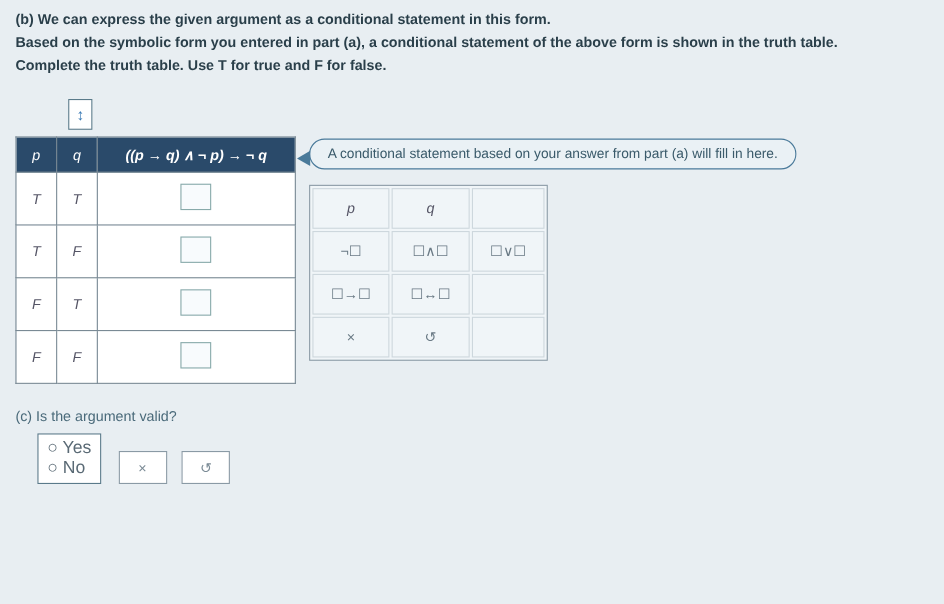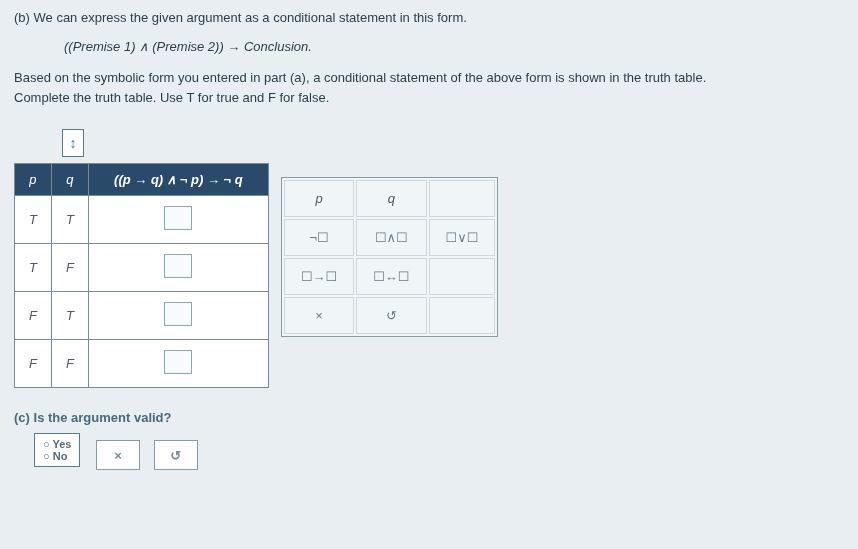--- a/index.html
+++ b/index.html
@@ -5,21 +5,21 @@
     * { box-sizing: border-box; margin: 0; padding: 0; }
     body {
       font-family: Arial, sans-serif;
       background: #e8eef2;
       color: #2a3f4a;
       padding: 8px 14px;
       font-size: 13px;
       width: 858px;
     }
     .part-label { display: inline; }
-    .instructions { margin-bottom: 12px; line-height: 1.6; }
+    .instructions { margin-bottom: 12px; line-height: 1.6; font-weight: bold; }
     .formula { text-align: left; margin: 8px 0 10px 50px; font-style: italic; }
     .sub-instr { margin: 0 0; }
     .hint-icon {
       width: 22px; height: 28px;
       border: 1px solid #5a7a8a;
       background: #fff;
       display: inline-flex; align-items: center; justify-content: center;
       margin: 8px 0 6px 48px;
       font-size: 14px; color: #3a7ab5;
     }
@@ -57,43 +57,42 @@
       margin-top: 14px;
       border: 1px solid #8a9aa5;
       background: #f0f5f8;
     }
     .palette td {
       padding: 10px 16px; text-align: center;
       border: 1px solid #cdd7dd;
       color: #6a7a85; font-size: 13px;
     }
     .palette .hdr { font-style: italic; color: #556; }
-    .part-c { margin-top: 22px; color: #4a6a7a; font-weight: bold; }
+    .part-c { margin-top: 22px; color: #4a6a7a; }
     .radio-box {
       display: inline-block; border: 1.5px solid #5a7a8a;
       background: #fff; padding: 4px 8px; margin: 8px 12px 0 20px;
-      font-size: 11px; color: #5a6a75;
+      font-size: 16px; color: #5a6a75;
     }
     .radio-row label { display: block; }
     .tool-btn {
       display: inline-block; width: 44px; height: 30px;
       border: 1px solid #8a9aa5; background: #fff;
       text-align: center; line-height: 30px; color: #7a8a95;
       margin-right: 10px;
     }
   </style>
 </head>
 <body>
 
 
 
 <div class="instructions">
   <span class="part-label">(b)</span>
   <span>We can express the given argument as a conditional statement in this form.</span>
-  <div class="formula">((Premise 1) ∧ (Premise 2)) → Conclusion.</div>
   <div class="sub-instr">Based on the symbolic form you entered in part (a), a conditional statement of the above form is shown in the truth table.</div>
   <div class="sub-instr">Complete the truth table. Use T for true and F for false.</div>
 </div>
 
 <div class="hint-icon">
   <span>↕</span>
 </div>
 
 <div class="row-wrap">
   <table class="truth-table">
@@ -120,20 +119,21 @@
     </tr>
     <tr>
       <td>F</td>
       <td>F</td>
       <td class="cell-input"><span class="mini-input"></span></td>
     </tr>
   </tbody>
     </table>
 
   <div>
+    <div class="callout">A conditional statement based on your answer from part (a) will fill in here.</div>
     <table class="palette">
       <tbody>
           <tr>
         <td class="hdr">p</td>
         <td class="hdr">q</td>
         <td></td>
       </tr>
       <tr>
         <td>¬☐</td>
         <td>☐∧☐</td>

